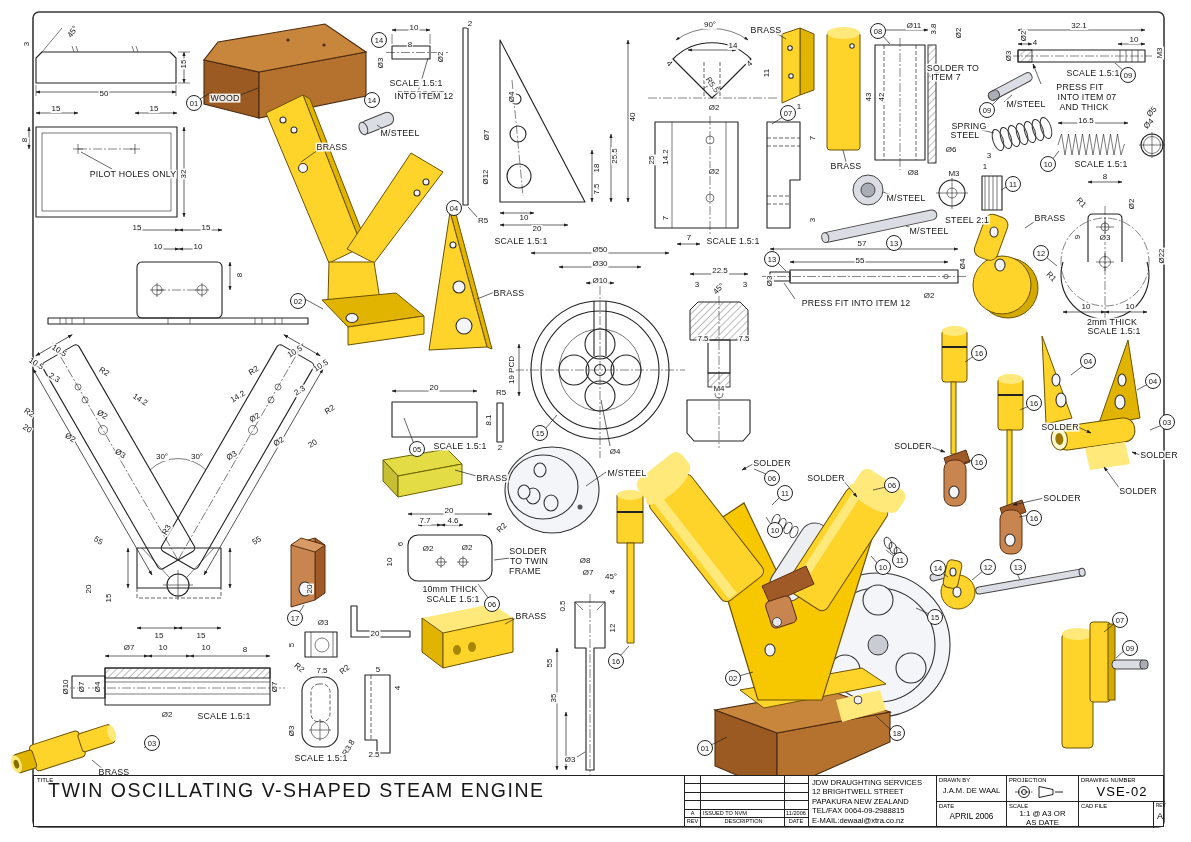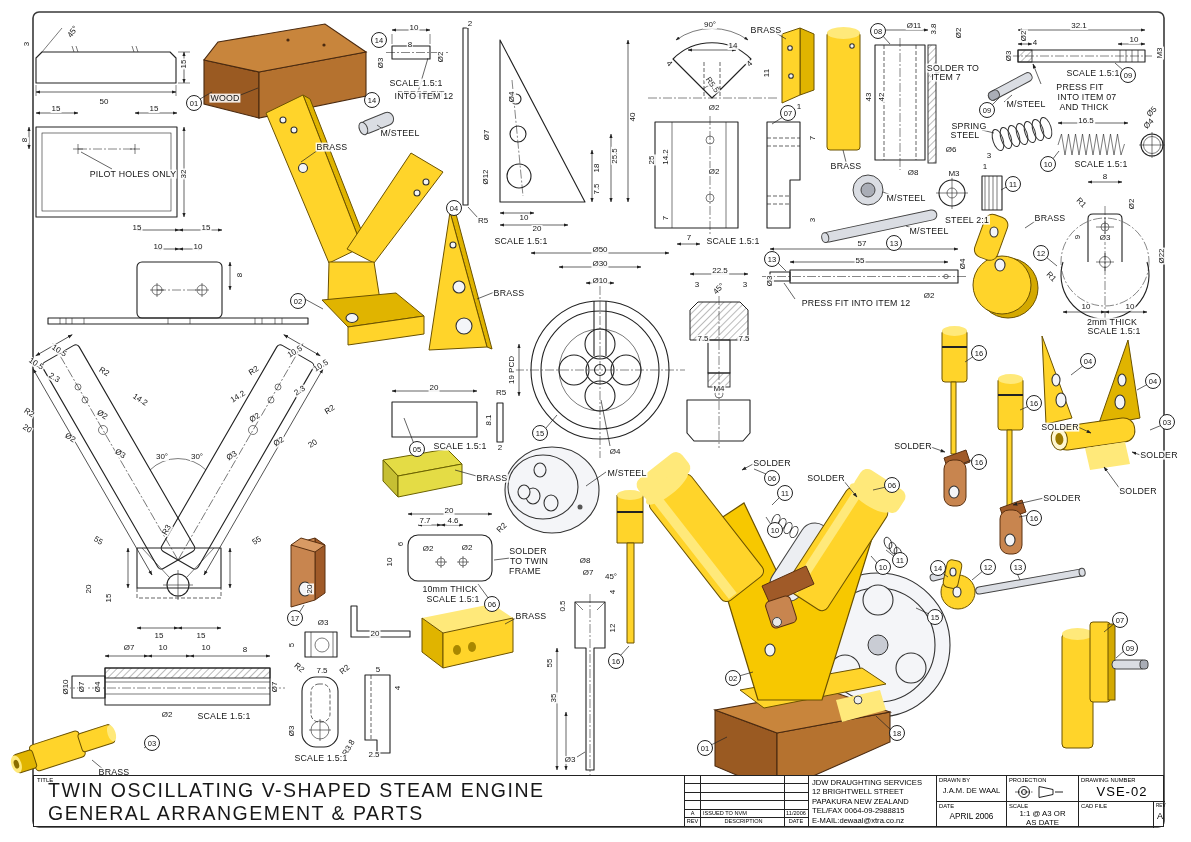--- a/index.html
+++ b/index.html
@@ -591,21 +591,21 @@
     <path class="ll" d="M929,614 L916,608"></path>
     <path class="ll" d="M739,676 L753,672"></path>
     <path class="ll" d="M891,730 L876,716"></path>
     <path class="ll" d="M711,745 L727,737"></path>
   </g>
 </svg>
 
 <div id="annot">
       <span class="ann dim" style="left: 27px; top: 44px; transform: translate(-50%, -50%) rotate(-90deg);">3</span>
       <span class="ann dim" style="left: 73px; top: 32px; transform: translate(-50%, -50%) rotate(-55deg);">45°</span>
-      <span class="ann dim" style="left: 104px; top: 102px; transform: translate(-50%, -50%) rotate(0deg);">50</span>
+      <span class="ann dim" style="left: 104px; top: 94px; transform: translate(-50%, -50%) rotate(0deg);">50</span>
       <span class="ann dim" style="left: 184px; top: 64px; transform: translate(-50%, -50%) rotate(-90deg);">15</span>
       <span class="ann dim" style="left: 56px; top: 109px; transform: translate(-50%, -50%) rotate(0deg);">15</span>
       <span class="ann dim" style="left: 154px; top: 109px; transform: translate(-50%, -50%) rotate(0deg);">15</span>
       <span class="ann dim" style="left: 25px; top: 140px; transform: translate(-50%, -50%) rotate(-90deg);">8</span>
       <span class="ann dim" style="left: 184px; top: 174px; transform: translate(-50%, -50%) rotate(-90deg);">32</span>
       <span class="ann lab" style="left: 133px; top: 174px; transform: translate(-50%, -50%) rotate(0deg);">PILOT HOLES ONLY</span>
       <span class="ann lab" style="left: 225px; top: 98px; transform: translate(-50%, -50%) rotate(0deg);">WOOD</span>
       <span class="ann dim" style="left: 137px; top: 228px; transform: translate(-50%, -50%) rotate(0deg);">15</span>
       <span class="ann dim" style="left: 206px; top: 228px; transform: translate(-50%, -50%) rotate(0deg);">15</span>
       <span class="ann dim" style="left: 158px; top: 247px; transform: translate(-50%, -50%) rotate(0deg);">10</span>
@@ -845,21 +845,20 @@
       <span class="balloon" style="left: 733px; top: 678px;">02</span>
       <span class="balloon" style="left: 897px; top: 733px;">18</span>
       <span class="balloon" style="left: 705px; top: 748px;">01</span>
     </div>
 
 
 <div class="tblock">
   <div class="tb-cell tb-title">
     <span class="tag">TITLE</span>
     <div class="t1">TWIN OSCILLATING V-SHAPED STEAM ENGINE</div>
-    <div class="t2">GENERAL ARRANGEMENT &amp; PARTS</div>
   </div>
   <div class="tb-cell tb-rev">
     <div class="rrow" style="top:0">
           <span class="c1"></span>
           <span class="c2"></span>
           <span class="c3"></span>
         </div>
     <div class="rrow" style="top:8.4px">
           <span class="c1"></span>
           <span class="c2"></span>

